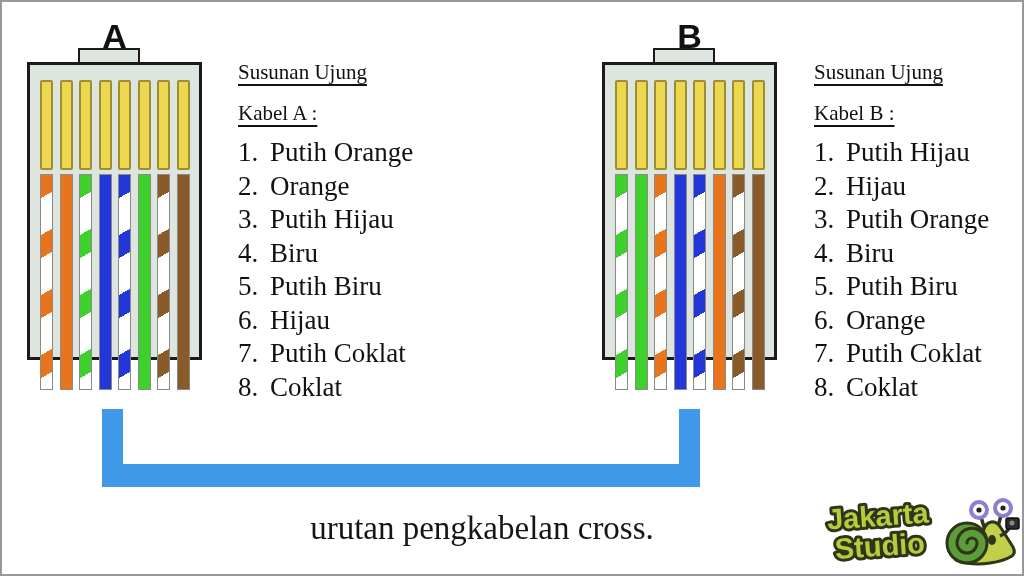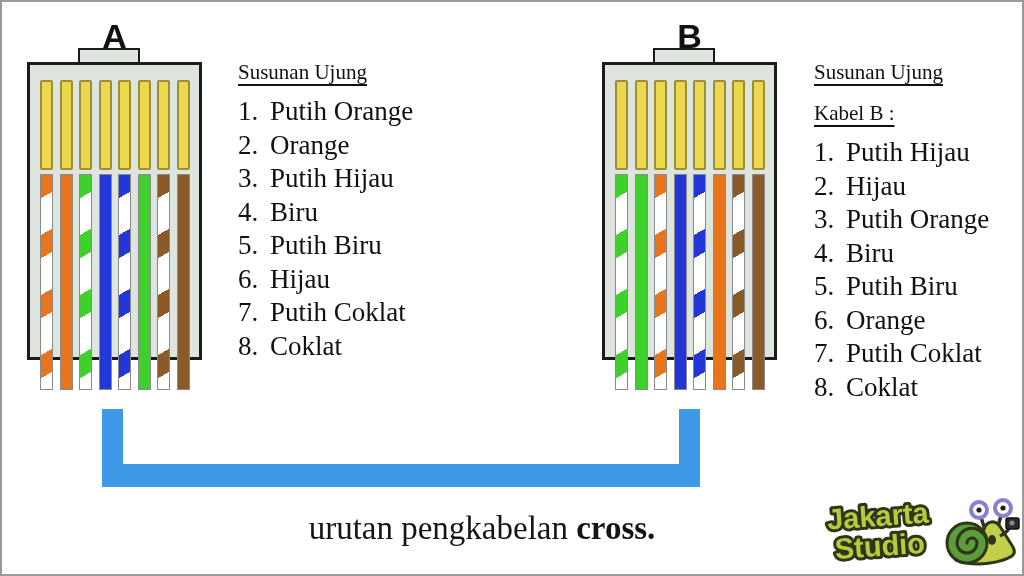--- a/index.html
+++ b/index.html
@@ -51,21 +51,21 @@
   .cable{
     position:absolute;left:100px;top:407px;width:598px;height:78px;
     border-left:21px solid #3f98e8;border-right:21px solid #3f98e8;
     border-bottom:23px solid #3f98e8;box-sizing:border-box;
   }
   
   .caption{
     position:absolute;left:0;top:508px;width:960px;text-align:center;
     font-size:33px;color:#151515;
   }
-  .caption b{font-weight:bold;}
+  .caption b{font-weight:normal;}
   
   .logo{position:absolute;left:810px;top:494px;width:210px;height:76px;}
   .logo-text{position:absolute;left:0;top:2px;}
   .snail{position:absolute;left:130px;top:0;}
 </style>
 </head>
 <body>
 
 <div id="page">
 
@@ -118,20 +118,21 @@
         <div class="wire" style="background: rgb(232, 116, 28);"></div>
         <div class="wire" style="background: repeating-linear-gradient(150deg, rgb(138, 90, 40) 0px, rgb(138, 90, 40) 20px, rgb(255, 255, 255) 20px, rgb(255, 255, 255) 52px);"></div>
         <div class="wire" style="background: rgb(138, 90, 40);"></div>
       </div>
   </div>
 
   <div class="cable"></div>
 
   <div class="wire-list-block" style="left:236px;top:50px;">
     <div class="list-title">Susunan Ujung</div>
+    <div class="list-title">Kabel A :</div>
     <div class="rows">
         <div class="row">
           <span class="num">1.</span>
           <span class="txt">Putih Orange</span>
         </div>
         <div class="row">
           <span class="num">2.</span>
           <span class="txt">Orange</span>
         </div>
         <div class="row">

